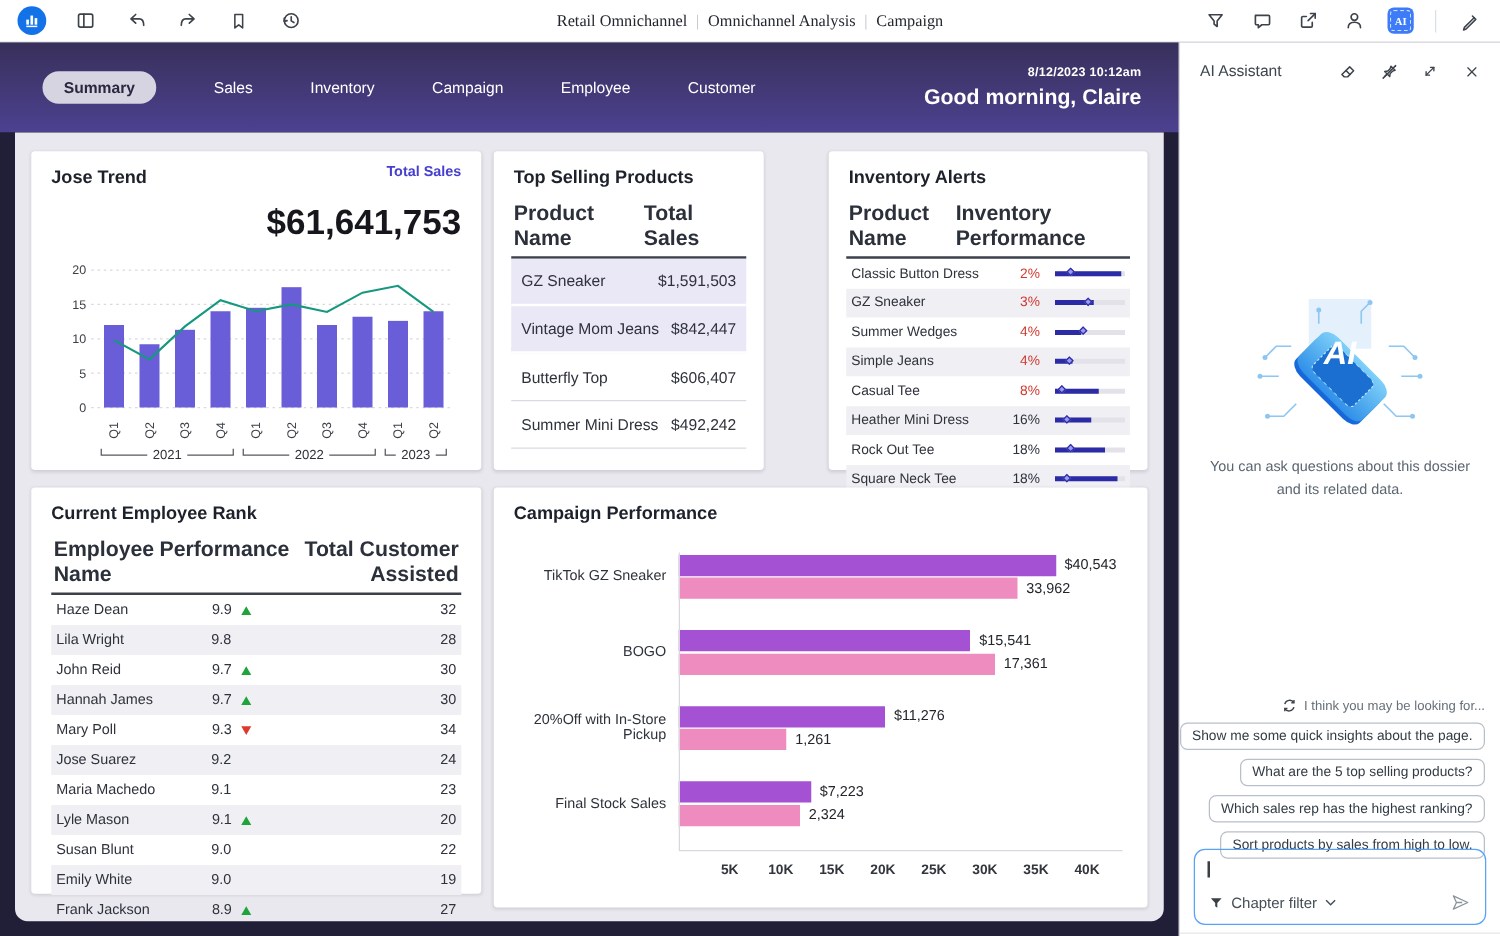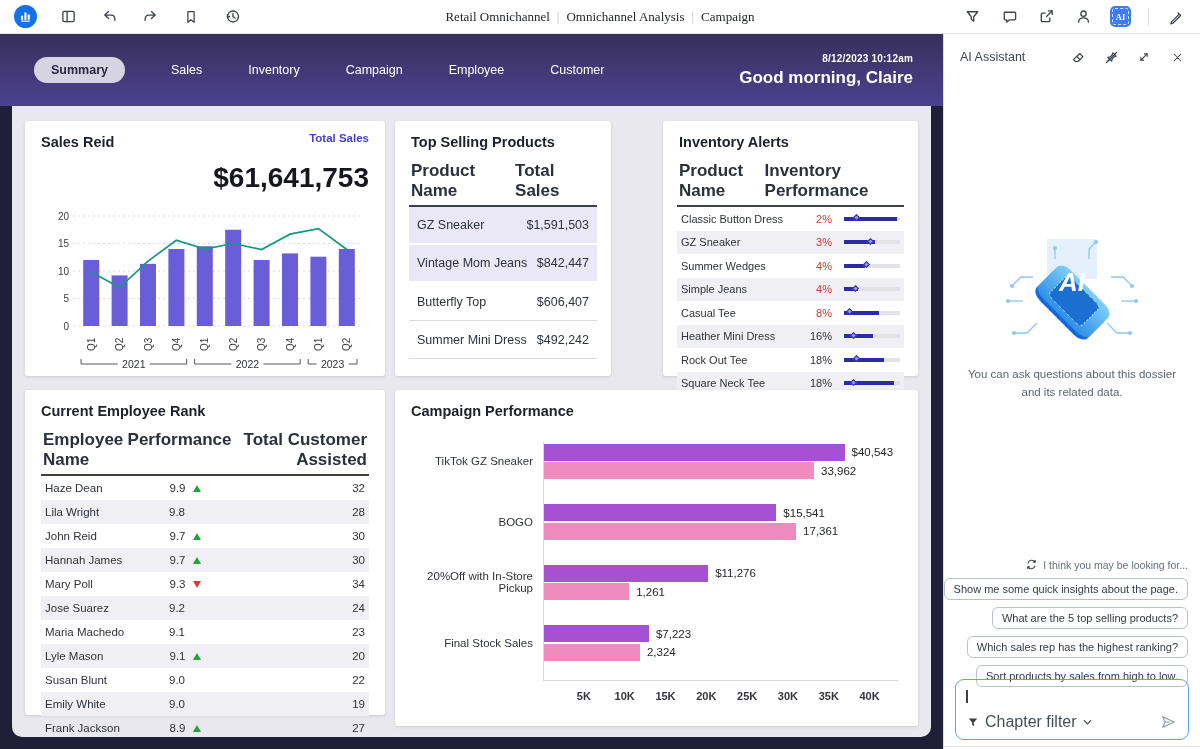--- a/index.html
+++ b/index.html
@@ -122,21 +122,21 @@
     font-size:11.5px; color:#5b6570; line-height:1.55; }
   .ai-suggest { position:absolute; left:10px; right:12px; top:524px;
     display:flex; flex-direction:column; align-items:flex-end; gap:7px; }
   .suggest-header { font-size:10.5px; color:#66707a; display:flex; align-items:center; gap:5px; }
   .chip { border:1px solid #b7c0ca; border-radius:6px; padding:4px 9px; font-size:11px;
     color:#323b44; background:#fff; cursor:pointer; white-space:nowrap; }
   .ai-input { position:absolute; left:11px; right:11px; top:645px; height:61px;
     border:1.5px solid #58a3f6; border-radius:9px; padding:9px 10px; }
   .caret { display:inline-block; width:1.5px; height:13px; background:#3a3f45; }
   .ai-input-bottom { position:absolute; left:10px; right:10px; bottom:7px;
-    display:flex; align-items:center; gap:6px; font-size:16px; color:#454e56; }
+    display:flex; align-items:center; gap:6px; font-size:12px; color:#454e56; }
   .send { margin-left:auto; color:#8a949c; }
   .ai-bottom-line { position:absolute; left:0; right:0; bottom:2px; height:1px; background:#e3e6ea; }
 </style>
 </head>
 <body>
 
 <div class="app">
 
   <div class="toolbar">
     <div class="tb-left" id="tb-left">
@@ -230,21 +230,21 @@
         <div class="greet">
           <div class="date">8/12/2023 10:12am</div>
           <div class="hello">Good morning, Claire</div>
         </div>
       </div>
 
       <div class="canvas">
         <div class="sheet">
 
           <div class="panel" id="p-sales">
-            <h3>Sales Reid</h3>
+            <h3>Jose Trend</h3>
             <div class="metric">
               <div class="metric-label">Total Sales</div>
               <div class="metric-value">$61,641,753</div>
             </div>
             <svg id="sales-svg" width="340" height="172">
                 <line x1="38" x2="328" y1="125" y2="125" stroke="#d9d9de" stroke-width="1" stroke-dasharray="2 3"></line>
                 <text x="34" y="128.5" text-anchor="end" font-size="10" fill="#3c4047">0</text>
                 <line x1="38" x2="328" y1="97.5" y2="97.5" stroke="#d9d9de" stroke-width="1" stroke-dasharray="2 3"></line>
                 <text x="34" y="101" text-anchor="end" font-size="10" fill="#3c4047">5</text>
                 <line x1="38" x2="328" y1="70" y2="70" stroke="#d9d9de" stroke-width="1" stroke-dasharray="2 3"></line>

